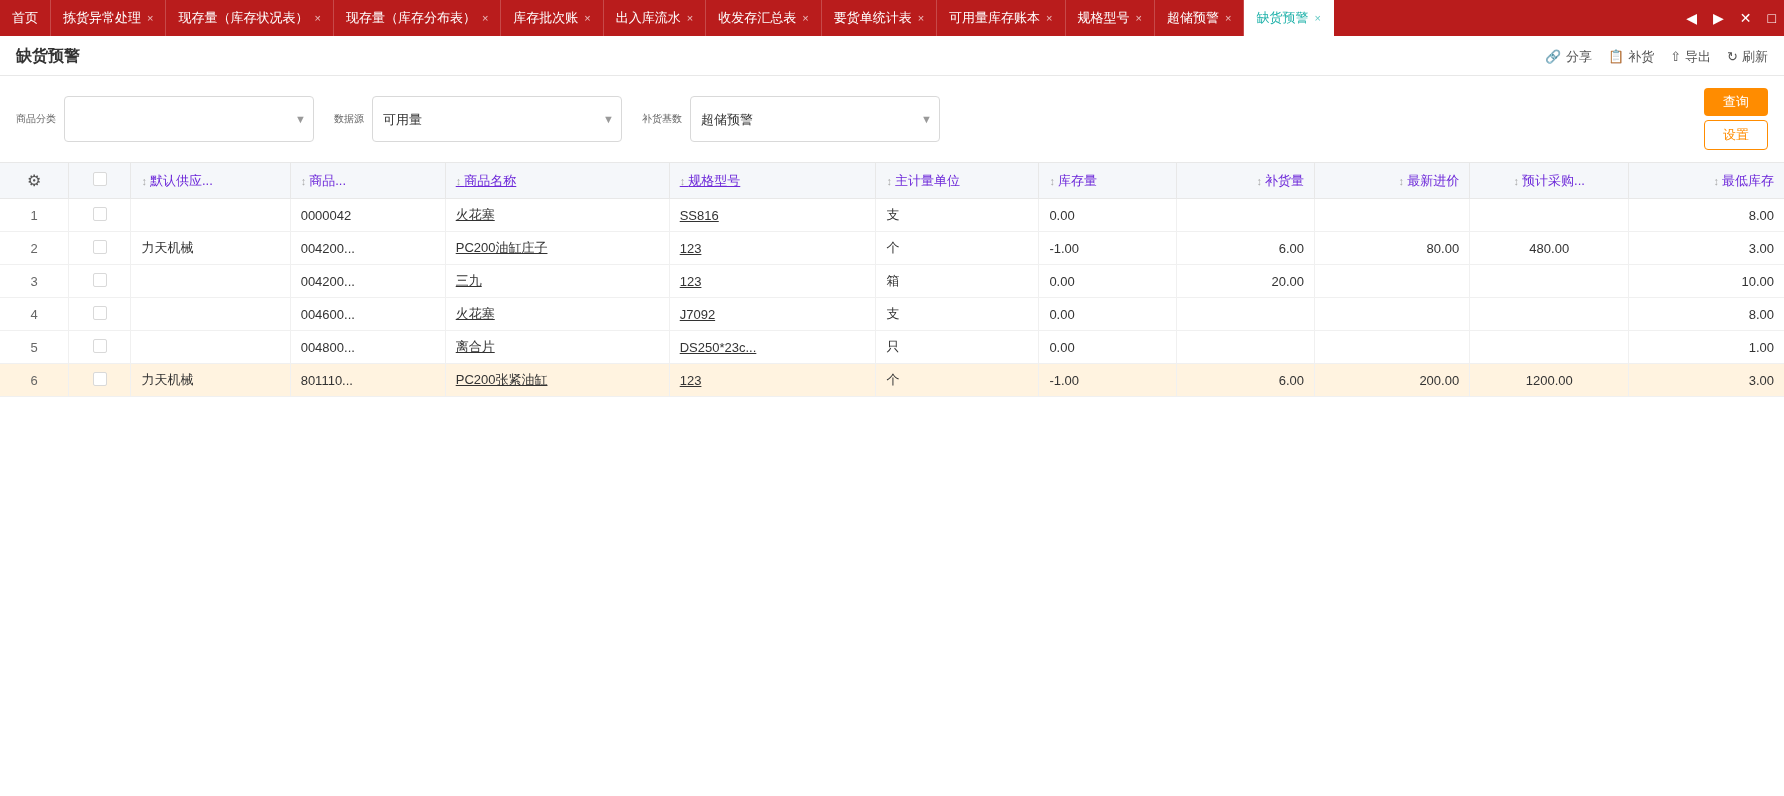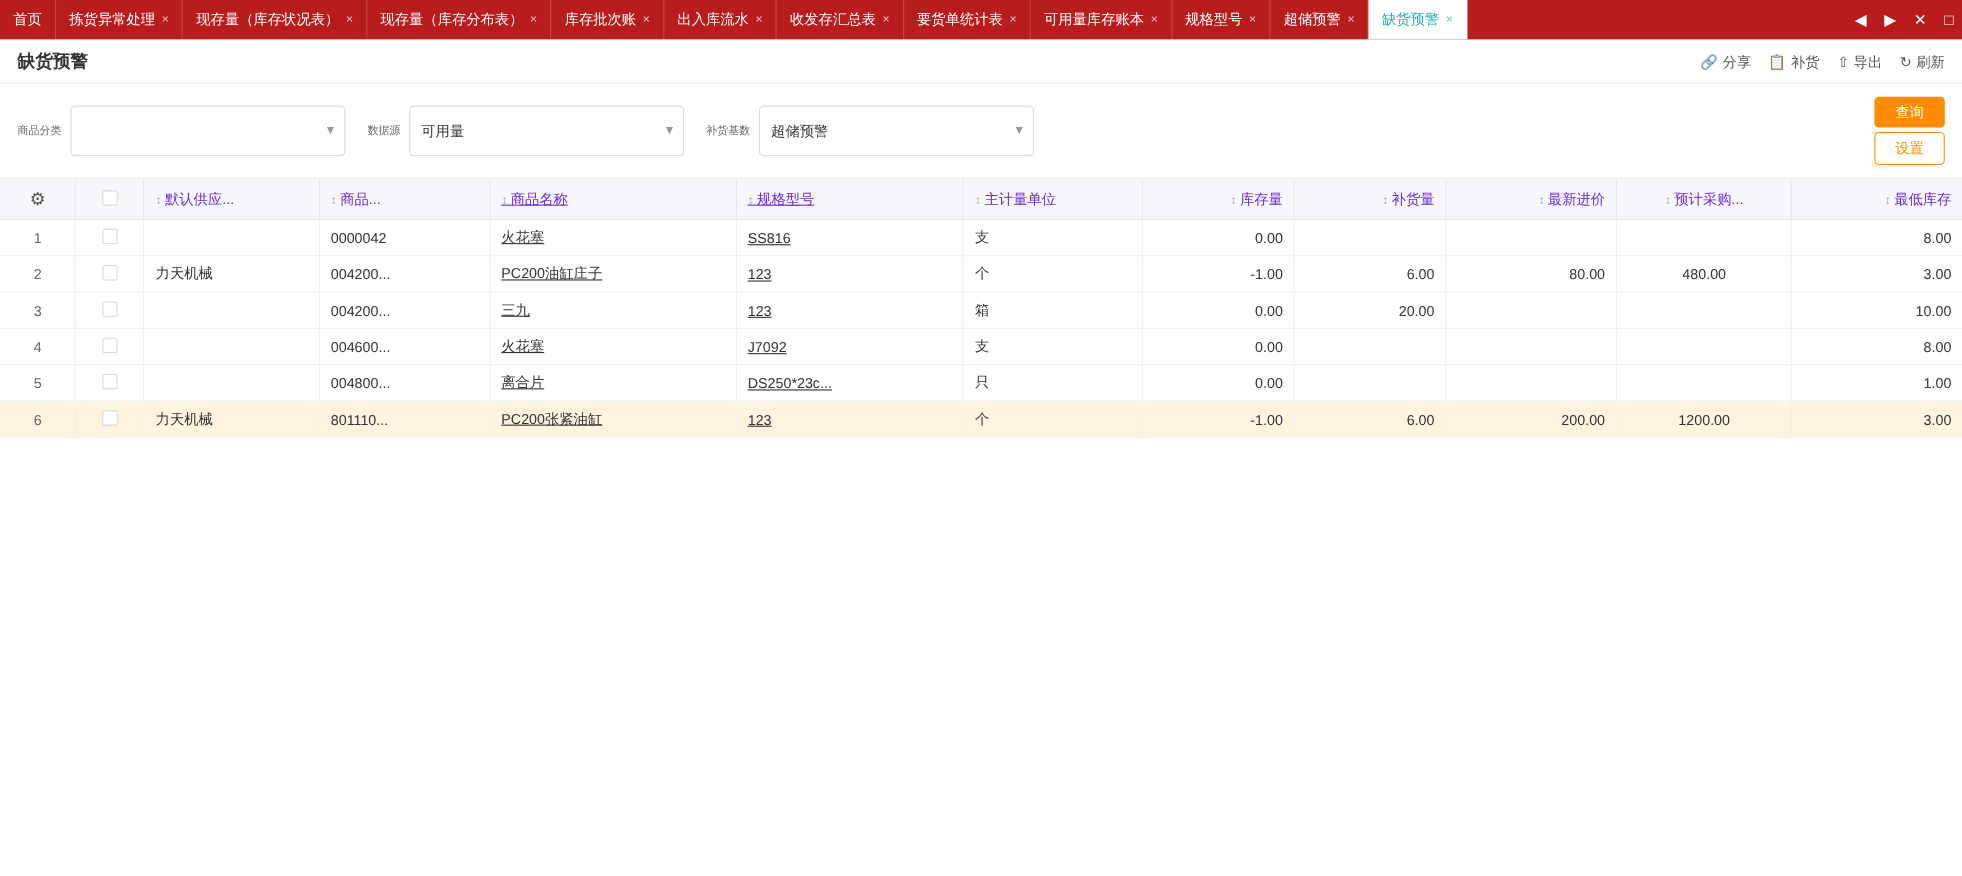--- a/index.html
+++ b/index.html
@@ -195,21 +195,21 @@
       border-right: 1px solid #f0f0f0;
     }
     tbody td:last-child { border-right: none; }
     .col-index { width: 40px; text-align: center; color: #666; }
     .col-checkbox { width: 36px; text-align: center; }
     .col-supplier { width: 80px; }
     .col-code { width: 90px; }
     .col-name { width: 130px; text-decoration: underline; }
     .col-spec { width: 120px; text-decoration: underline; }
     .col-unit { width: 80px; }
-    .col-stock { width: 80px; text-align: right; }
+    .col-stock { width: 80px; }
     .col-replenish { width: 80px; text-align: right; }
     .col-price { width: 90px; text-align: right; }
     .col-purchase { width: 90px; text-align: center; }
     .col-minstock { width: 90px; text-align: right; }
 
     th.sortable { cursor: pointer; }
     th.sortable::before { content: '↕ '; color: #aaa; font-size: 11px; }
 
     .gear-icon { font-size: 16px; cursor: pointer; color: #555; }
 

